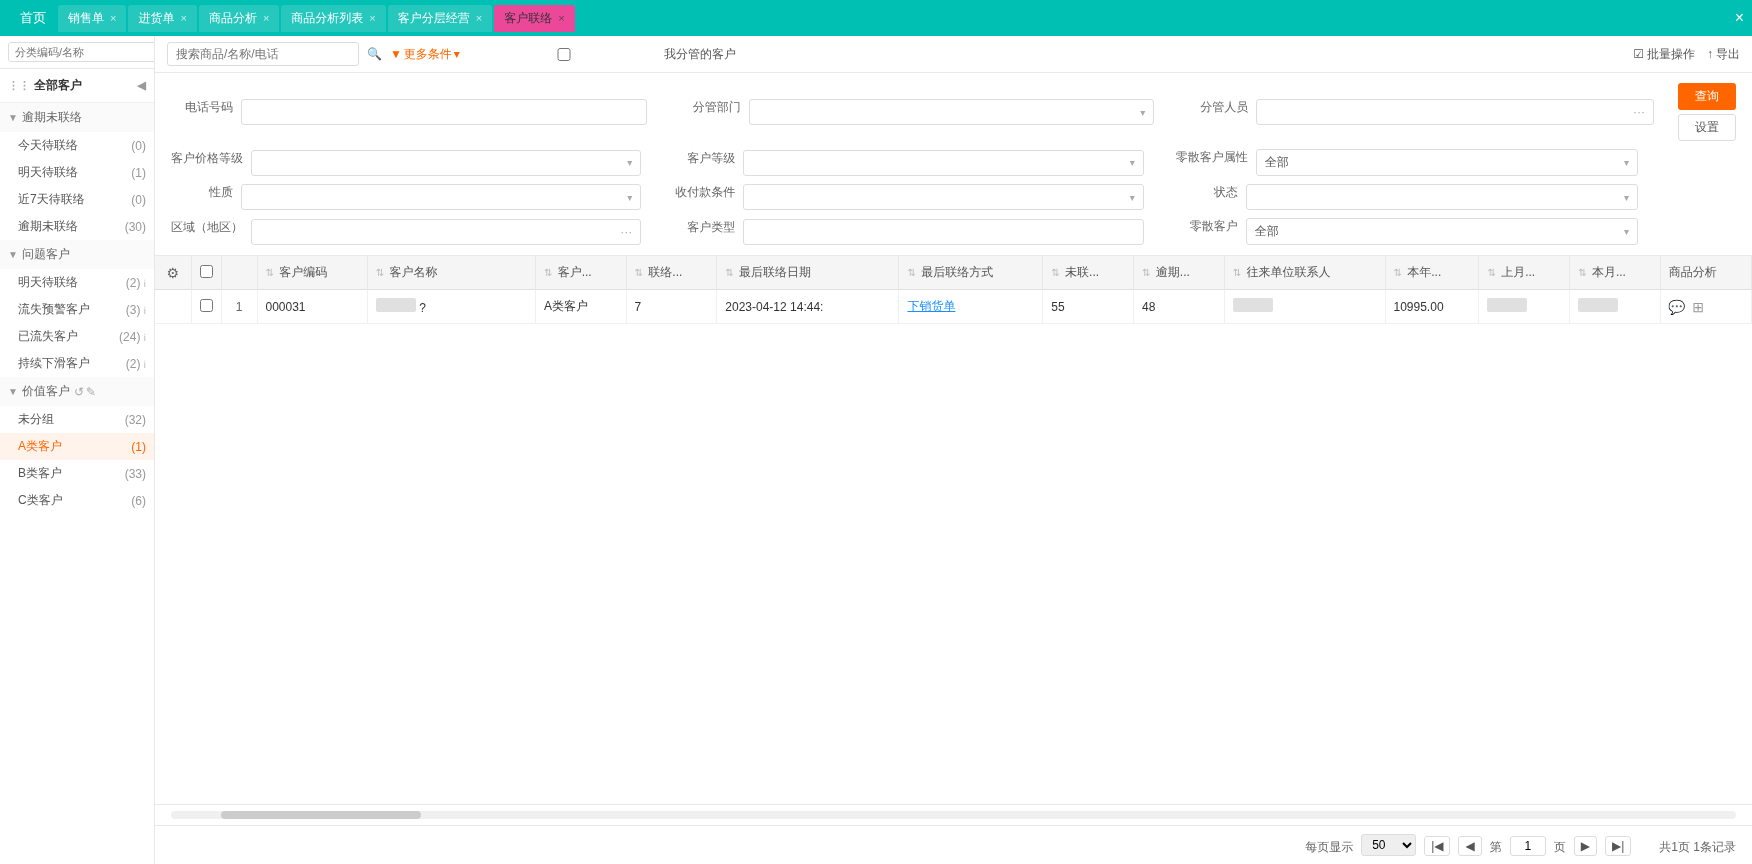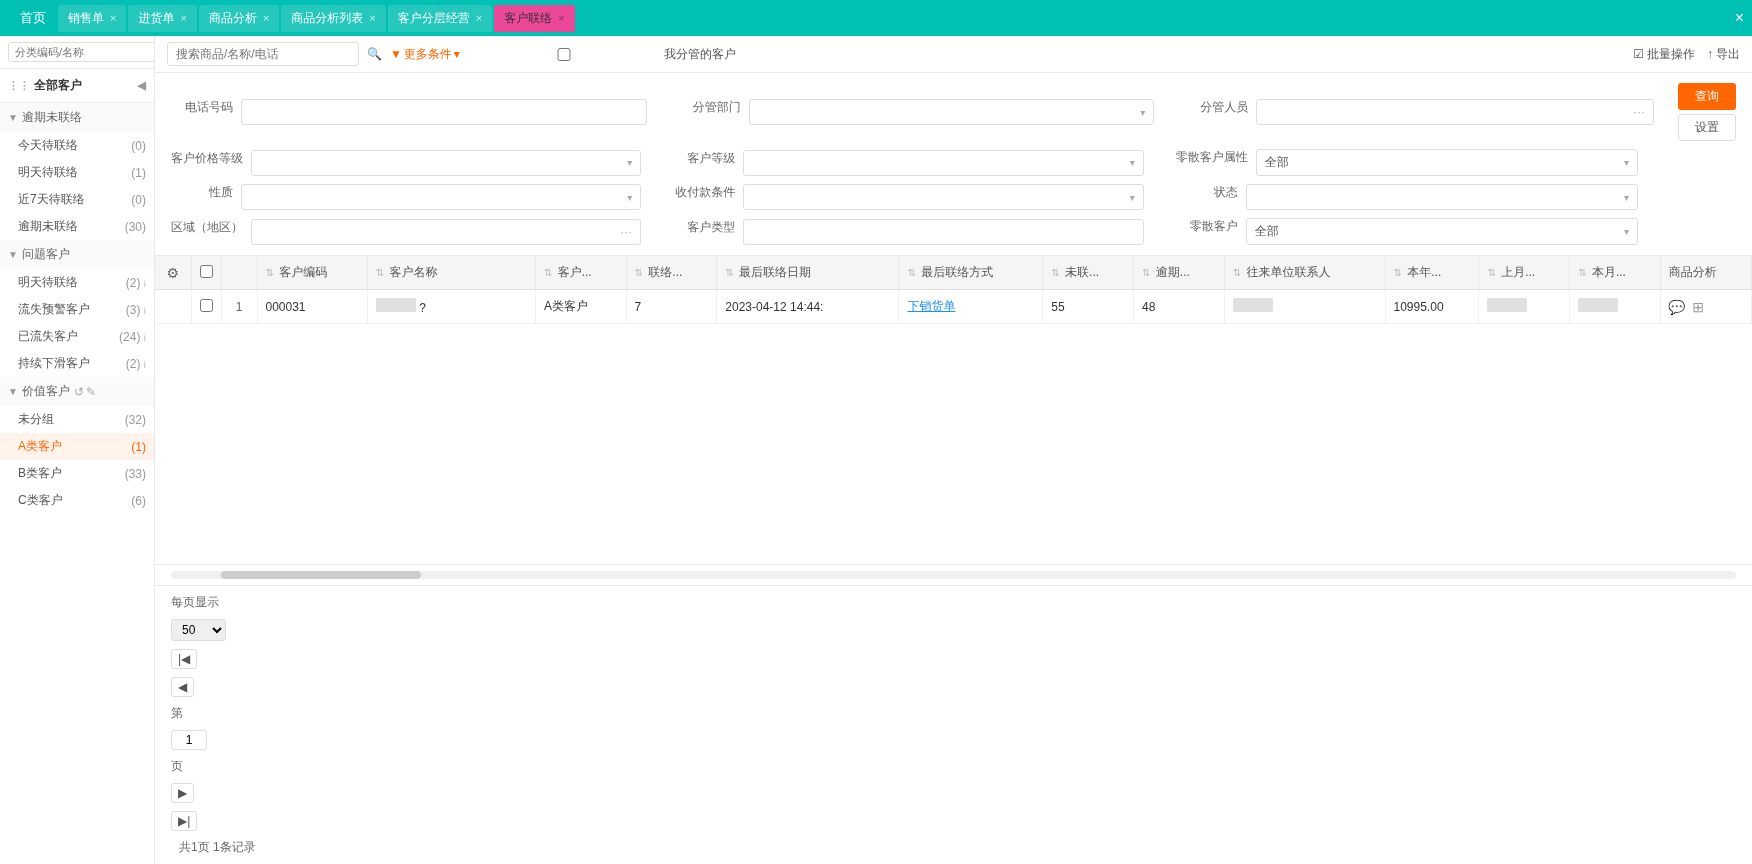--- a/index.html
+++ b/index.html
@@ -311,27 +311,26 @@
       left: 50px;
       width: 200px;
       height: 8px;
       background: #ccc;
       border-radius: 4px;
     }
 
     
     .pagination {
       display: flex;
-      align-items: flex-start;
+      align-items: flex-end;
       padding: 8px 16px;
       background: white;
       border-top: 1px solid #e8e8e8;
       justify-content: flex-end;
       gap: 8px;
-      flex-direction: column;
     }
     .pagination-label { color: #666; }
     .pagination-select {
       border: 1px solid #ddd;
       border-radius: 3px;
       padding: 2px 6px;
       outline: none;
     }
     .pagination-btn {
       border: 1px solid #ddd;
@@ -342,21 +341,21 @@
       color: #555;
     }
     .pagination-input {
       border: 1px solid #ddd;
       border-radius: 3px;
       padding: 2px 6px;
       width: 36px;
       text-align: center;
       outline: none;
     }
-    .pagination-total { color: #666; margin-left: 8px; }
+    .pagination-total { color: #666; margin-left: 20px; }
 
     .gear-cell {
       display: flex;
       align-items: center;
       justify-content: center;
     }
     .header-gear {
       color: #666;
       cursor: pointer;
       font-size: 14px;

